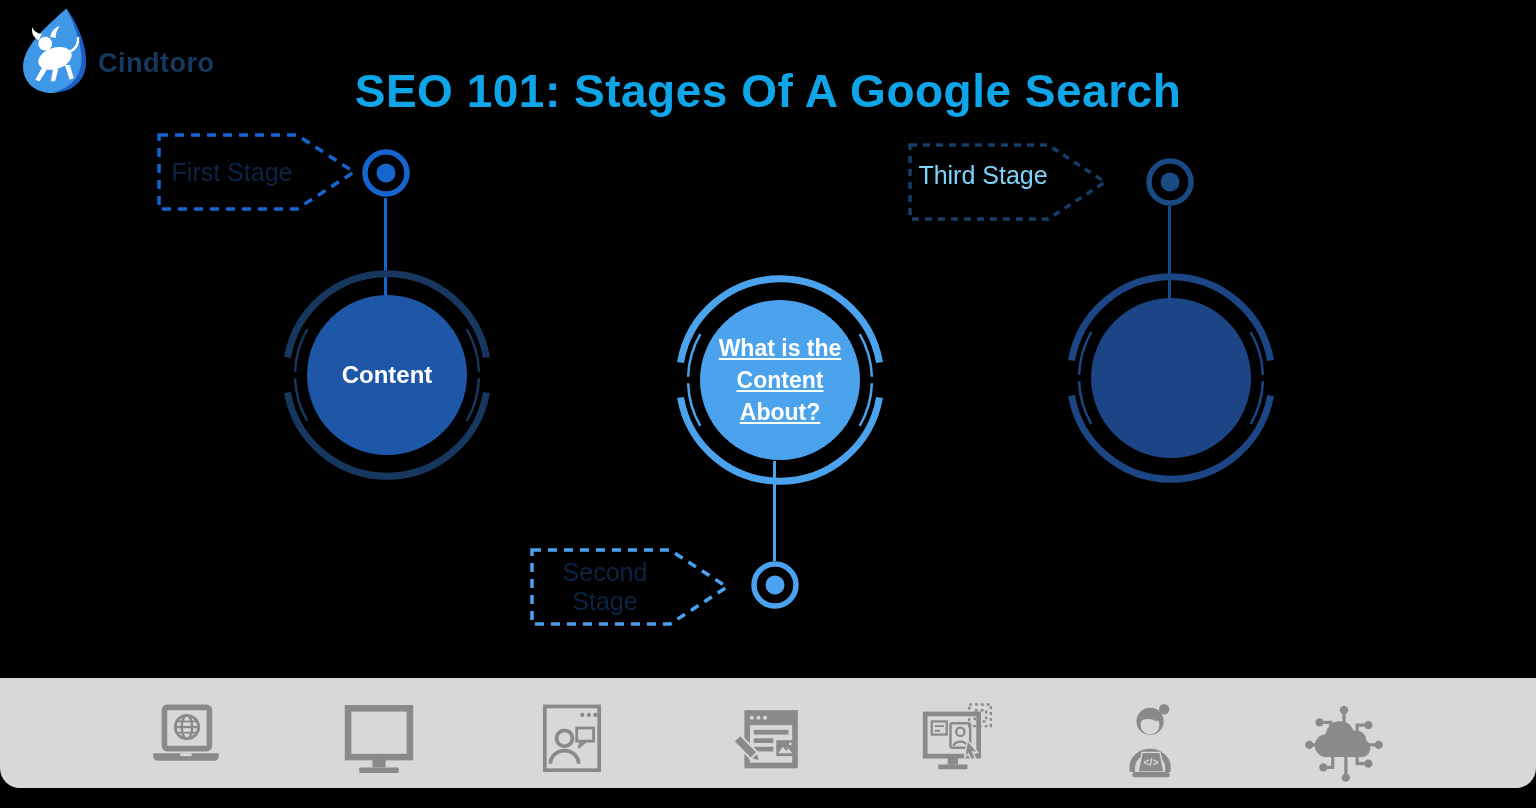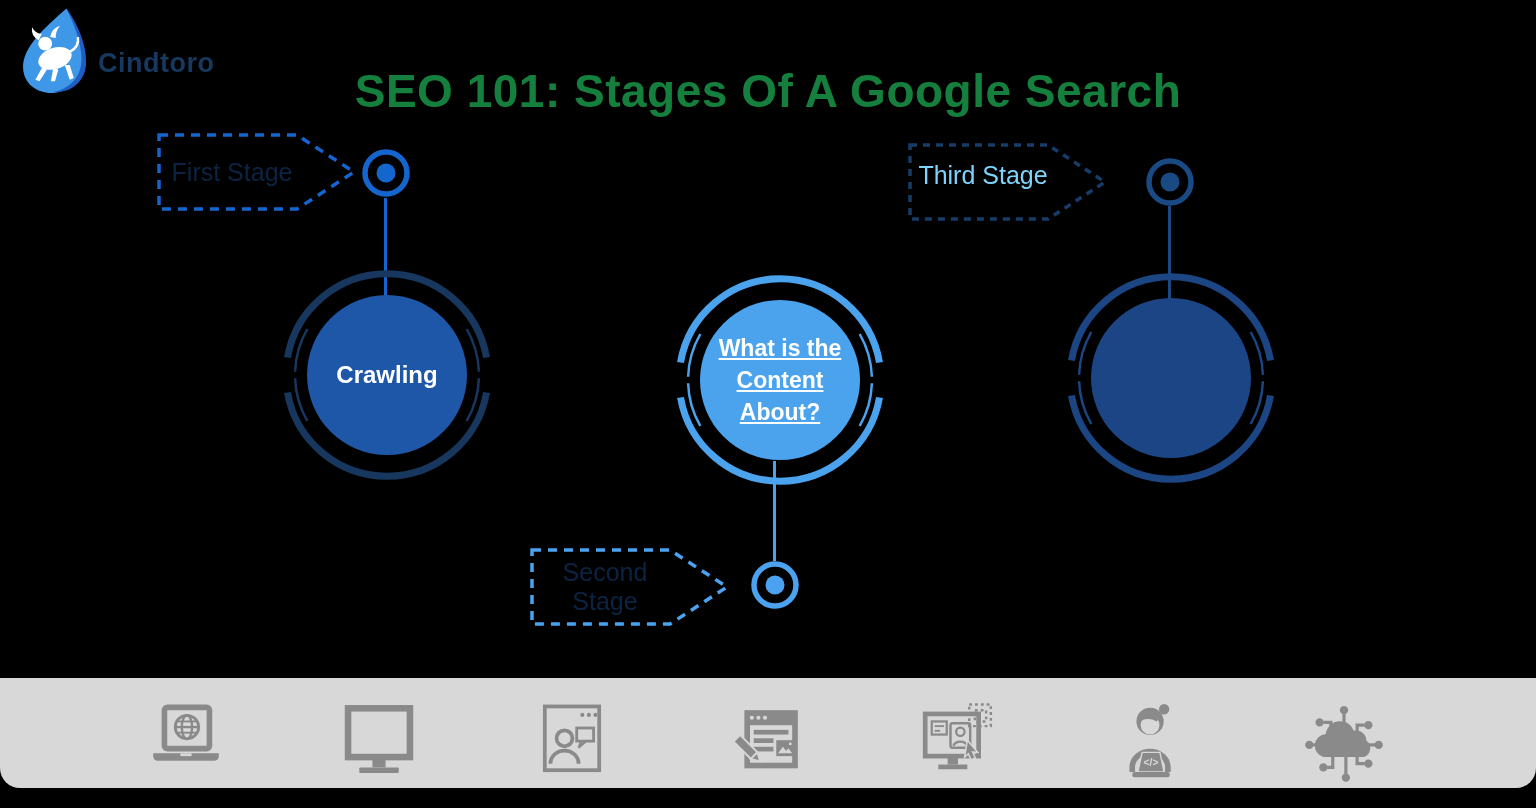--- a/index.html
+++ b/index.html
@@ -38,21 +38,21 @@
       <path d="M30 42 Q20 36 22 26 Q26 34 34 34 Z" fill="#fff"></path>
       <path d="M44 38 Q46 27 56 24 Q50 32 51 39 Z" fill="#fff"></path>
       <path d="M36 72 L26 90 L31 92 L40 78 Z" fill="#fff"></path>
       <path d="M48 75 L45 92 L50 92 L54 78 Z" fill="#fff"></path>
       <path d="M62 72 L68 90 L73 88 L68 72 Z" fill="#fff"></path>
       <path d="M68 56 Q80 50 78 38" stroke="#fff" stroke-width="3" fill="none"></path>
     </g>
   </svg>
   <div class="brand-name" style="color: rgb(23, 57, 95);">Cindtoro</div>
 
-  <div class="title" style="color: #15803d;">SEO 101: Stages Of A Google Search</div>
+  <div class="title" style="color: #0ea5e9;">SEO 101: Stages Of A Google Search</div>
 
   <svg class="abs" style="left:157px;top:133px" width="200" height="78" viewBox="0 0 200 78">
     <polygon points="2,2 140,2 197,39 140,76 2,76" fill="none" stroke-width="3.5" stroke-dasharray="9 7" stroke="#1565cf"></polygon>
   </svg>
   <div class="tag-label" style="left: 162px; top: 133px; width: 140px; height: 78px; color: rgb(12, 36, 67);">First Stage</div>
 
   <svg class="abs" style="left:358px;top:145px" width="56" height="56" viewBox="0 0 56 56">
     <circle cx="28" cy="28" r="21" fill="none" stroke-width="5.5" stroke="#1565cf"></circle>
     <circle cx="28" cy="28" r="9.5" fill="#1565cf"></circle>
   </svg>
@@ -64,21 +64,21 @@
       <path d="M10.5 127.5 A101 101 0 0 0 209.5 127.5"></path>
     </g>
     <g fill="none" stroke-width="2.5" stroke="#17375e">
       <path d="M18.1 106.8 A92 92 0 0 1 30.3 64.0"></path>
       <path d="M18.1 113.2 A92 92 0 0 0 30.3 156.0"></path>
       <path d="M189.7 64.0 A92 92 0 0 1 201.9 106.8"></path>
       <path d="M201.9 113.2 A92 92 0 0 1 189.7 156.0"></path>
     </g>
     <circle cx="110" cy="110" r="80" fill="#1e57a8"></circle>
   </svg>
-  <div class="circle-label" style="left: 317px; top: 315px; width: 140px; height: 120px; font-size: 24px; color: rgb(255, 255, 255);">Crawling</div>
+  <div class="circle-label" style="left: 317px; top: 315px; width: 140px; height: 120px; font-size: 24px; color: rgb(255, 255, 255);">Content</div>
 
   <svg class="abs" style="left:670px;top:270px" width="220" height="220" viewBox="0 0 220 220">
     <g fill="none" stroke-width="7" stroke="#4ba3ee">
       <path d="M10.5 92.5 A101 101 0 0 1 209.5 92.5"></path>
       <path d="M10.5 127.5 A101 101 0 0 0 209.5 127.5"></path>
     </g>
     <g fill="none" stroke-width="2.5" stroke="#4ba3ee">
       <path d="M18.1 106.8 A92 92 0 0 1 30.3 64.0"></path>
       <path d="M18.1 113.2 A92 92 0 0 0 30.3 156.0"></path>
       <path d="M189.7 64.0 A92 92 0 0 1 201.9 106.8"></path>

